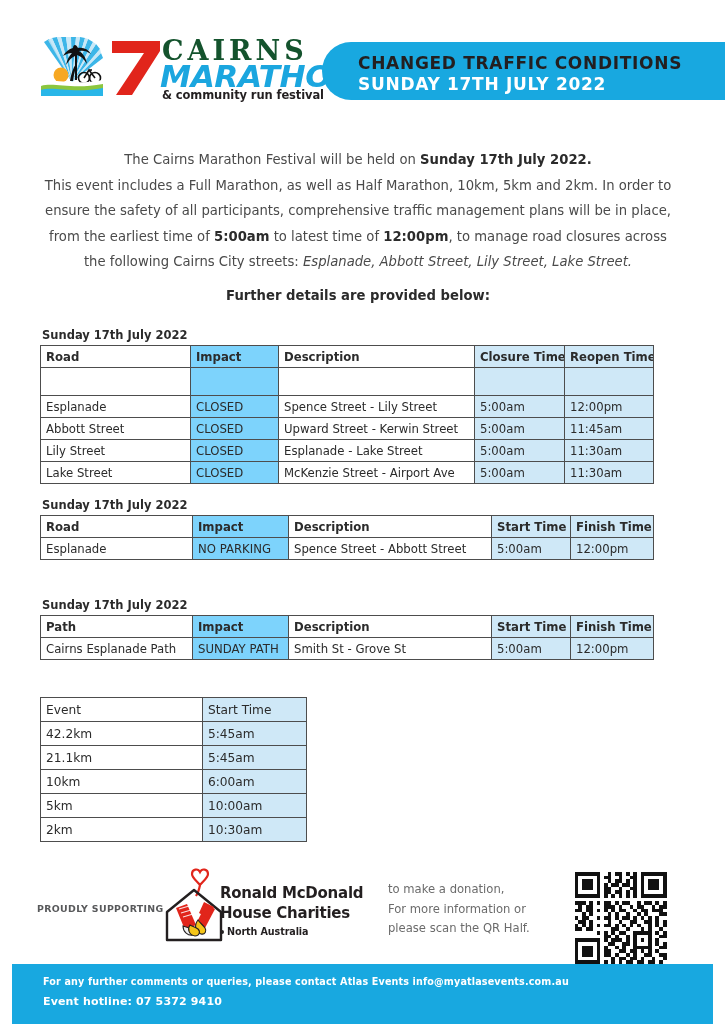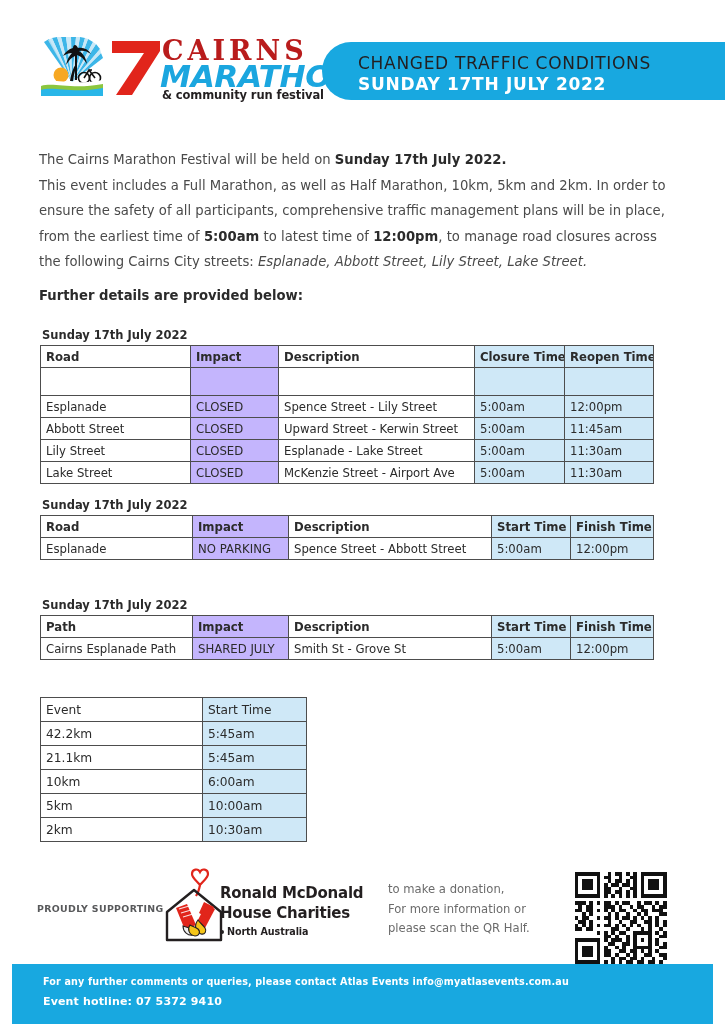--- a/index.html
+++ b/index.html
@@ -40,21 +40,21 @@
     left: 68px; top: 3px;
     width: 54px; height: 58px;
   }
   .logo-cairns {
     position: absolute;
     left: 122px; top: 0px;
     font-family: "DejaVu Serif", "Liberation Serif", serif;
     font-size: 27px;
     font-weight: bold;
     letter-spacing: 4.0px;
-    color: #b91c1c;
+    color: #14532d;
     line-height: 30px;
     white-space: nowrap;
   }
   .logo-marathon {
     position: absolute;
     left: 120px; top: 26px;
     font-size: 30px;
     font-weight: bold;
     font-style: italic;
     letter-spacing: -0.4px;
@@ -80,21 +80,21 @@
     width: 403px; height: 58px;
     background: #18a8e0;
     border-radius: 29px 0 0 29px;
     padding-left: 36px;
     box-sizing: border-box;
   }
   #banner-line1 {
     position: absolute;
     left: 36px; top: 11px;
     font-size: 17px;
-    font-weight: normal;
+    font-weight: bold;
     letter-spacing: 0.7px;
     color: #231f20;
     white-space: nowrap;
   }
   #banner-line2 {
     position: absolute;
     left: 36px; top: 32px;
     font-size: 17px;
     font-weight: bold;
     letter-spacing: 0.7px;
@@ -103,20 +103,21 @@
   }
 
   
   #intro {
     position: absolute;
     left: 39px; top: 147px;
     width: 638px;
     font-size: 13.2px;
     line-height: 25.5px;
     color: #4a4a4a;
+    text-align: center;
   }
   #intro b { color: #2b2b2b; font-weight: bold; }
   #intro i { font-style: italic; }
   #intro .further {
     display: block;
     margin-top: 8px;
     font-weight: bold;
     color: #2b2b2b;
   }
 
@@ -139,21 +140,21 @@
     border: 1px solid #4d4d4d;
     padding: 2px 0 2px 5px;
     text-align: left;
     vertical-align: middle;
     height: 17px;
     font-weight: normal;
     overflow: hidden;
     white-space: nowrap;
   }
   table.doc-table th { font-weight: bold; }
-  .c-gray { background: #c4b5fd; }
+  .c-gray { background: #7dd3fc; }
   .c-blue { background: #cfe8f7; }
   .c-white { background: #ffffff; }
 
   
   #proudly-supporting {
     position: absolute;
     left: 37px; top: 903px;
     font-size: 9.4px;
     font-weight: bold;
     letter-spacing: 0.35px;
@@ -423,21 +424,21 @@
       <th class="c-white">Path</th>
       <th class="c-gray">Impact</th>
       <th class="c-white">Description</th>
       <th class="c-blue">Start Time</th>
       <th class="c-blue">Finish Time</th>
     </tr>
   </thead>
   <tbody>
     <tr>
       <td class="c-white">Cairns Esplanade Path</td>
-      <td class="c-gray">SHARED JULY</td>
+      <td class="c-gray">SUNDAY PATH</td>
       <td class="c-white">Smith St - Grove St</td>
       <td class="c-blue">5:00am</td>
       <td class="c-blue">12:00pm</td>
     </tr>
   </tbody>
 </table>
 
 <table class="doc-table" id="t4" style="left:40px; top:697px; width:266px; font-size:12.2px;">
   <colgroup>
       <col style="width:162px">

